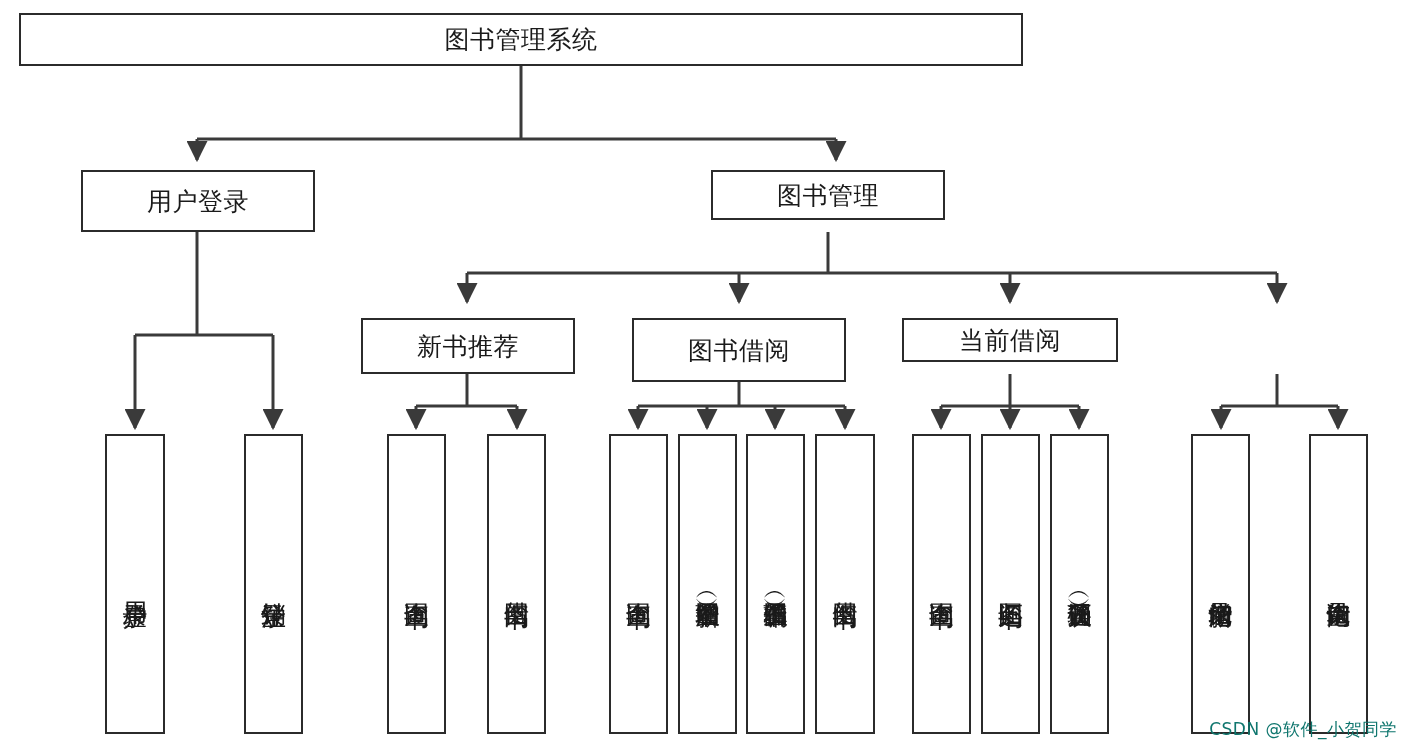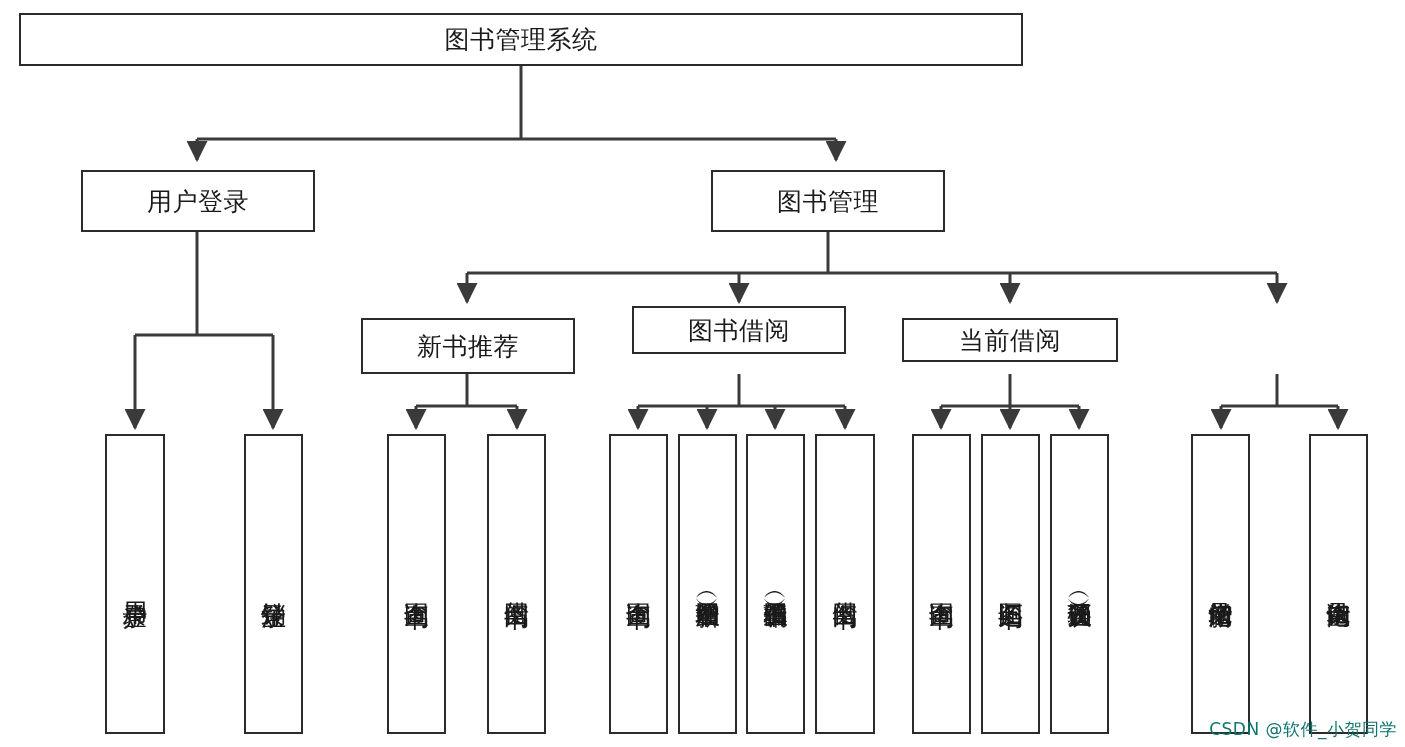--- a/index.html
+++ b/index.html
@@ -131,28 +131,28 @@
     </g>
   </svg>
 
   <div class="node h root" style="left:19px; top:13px; width:1004px; height:53px;">
     <span class="label">图书管理系统</span>
   </div>
 
   <div class="node h" style="left:81px; top:170px; width:234px; height:62px;">
     <span class="label">用户登录</span>
   </div>
-  <div class="node h" style="left:711px; top:170px; width:234px; height:62px;">
+  <div class="node h" style="left:711px; top:170px; width:234px; height:50px;">
     <span class="label">图书管理</span>
   </div>
 
   <div class="node h" style="left:361px; top:318px; width:214px; height:56px;">
     <span class="label">新书推荐</span>
   </div>
-  <div class="node h" style="left:632px; top:306px; width:214px; height:48px;">
+  <div class="node h" style="left:632px; top:318px; width:214px; height:64px;">
     <span class="label">图书借阅</span>
   </div>
   <div class="node h" style="left:902px; top:318px; width:216px; height:44px;">
     <span class="label">当前借阅</span>
   </div>
 
   <div class="node v" style="left:105px; top:434px; width:60px; height:300px;">
     <span class="label">用户登录</span>
   </div>
   <div class="node v" style="left:244px; top:434px; width:59px; height:300px;">

